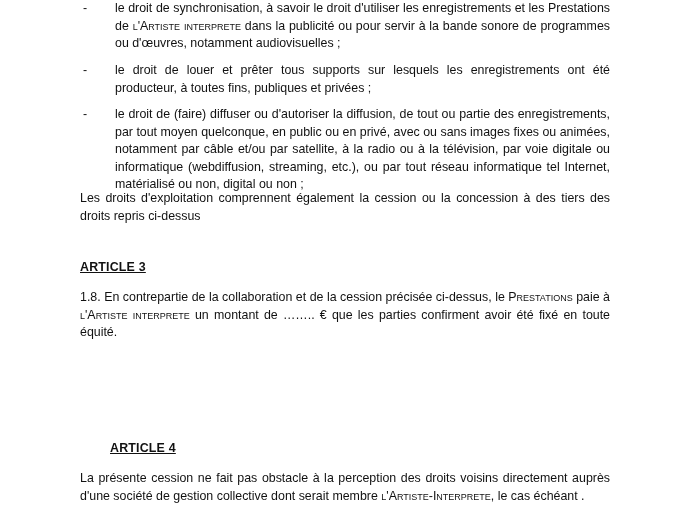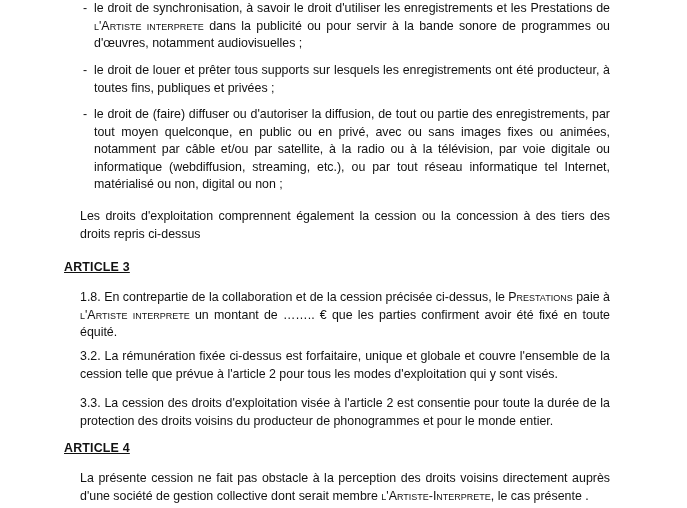--- a/index.html
+++ b/index.html
@@ -27,32 +27,32 @@
       position: absolute;
       left: 80px;
       width: 530px;
     }
     .bullet .dash {
       position: absolute;
       left: 3px;
       top: 0;
     }
     .bullet .btext {
-      margin-left: 14px;
+      margin-left: 35px;
       text-align: justify;
     }
     .para {
       position: absolute;
       left: 80px;
       width: 530px;
       text-align: justify;
     }
     .heading {
       position: absolute;
-      left: 64px;
+      left: 80px;
       font-weight: bold;
       text-decoration: underline;
       letter-spacing: 0.2px;
     }
     .sc {
       font-variant: small-caps;
     }
   </style>
 </head>
 <body>
@@ -67,27 +67,25 @@
   <div class="bullet" style="top:62px;">
     <span class="dash">-</span>
     <div class="btext">le droit de louer et prêter tous supports sur lesquels les enregistrements ont été producteur, à toutes fins, publiques et privées ;</div>
   </div>
 
   <div class="bullet" style="top:106px;">
     <span class="dash">-</span>
     <div class="btext">le droit de (faire) diffuser ou d'autoriser la diffusion, de tout ou partie des enregistrements, par tout moyen quelconque, en public ou en privé, avec ou sans images fixes ou animées, notamment par câble et/ou par satellite, à la radio ou à la télévision, par voie digitale ou informatique (webdiffusion, streaming, etc.), ou par tout réseau informatique tel Internet, matérialisé ou non, digital ou non ;</div>
   </div>
 
-  <div class="para" style="top:208px;">Les droits d'exploitation comprennent également la cession ou la concession à des tiers des droits repris ci-dessus</div>
+  <div class="para" style="top:190px;">Les droits d'exploitation comprennent également la cession ou la concession à des tiers des droits repris ci-dessus</div>
 
   <div class="heading" style="top:259px;">ARTICLE 3</div>
 
   <div class="para" style="top:289px;"><span>1.8. En contrepartie de la collaboration et de la cession précisée ci-dessus, le </span><span class="sc">Prestations</span><span> paie à </span><span class="sc">l'Artiste interprete</span><span> un montant de …….. € que les parties confirment avoir été fixé en toute équité.</span></div>
 
-  <div class="para" style="top:348px;">3.2. La rémunération fixée ci-dessus est forfaitaire, unique et globale et couvre l'ensemble de la cession telle que prévue à l'article 2 pour tous les modes d'exploitation qui y sont visés.</div>
 
-  <div class="para" style="top:395px;">3.3. La cession des droits d'exploitation visée à l'article 2 est consentie pour toute la durée de la protection des droits voisins du producteur de phonogrammes et pour le monde entier.</div>
 
-  <div class="heading" style="top:440px;">ARTICLE 4</div>
+  <div class="heading" style="top:440px;margin-left:30px;">ARTICLE 4</div>
 
-  <div class="para" style="top:470px;"><span>La présente cession ne fait pas obstacle à la perception des droits voisins directement auprès d'une société de gestion collective dont serait membre </span><span class="sc">l'Artiste-Interprete</span><span>, le cas présente .</span></div>
+  <div class="para" style="top:470px;"><span>La présente cession ne fait pas obstacle à la perception des droits voisins directement auprès d'une société de gestion collective dont serait membre </span><span class="sc">l'Artiste-Interprete</span><span>, le cas échéant .</span></div>
 
 </div>
 
 </body></html>

